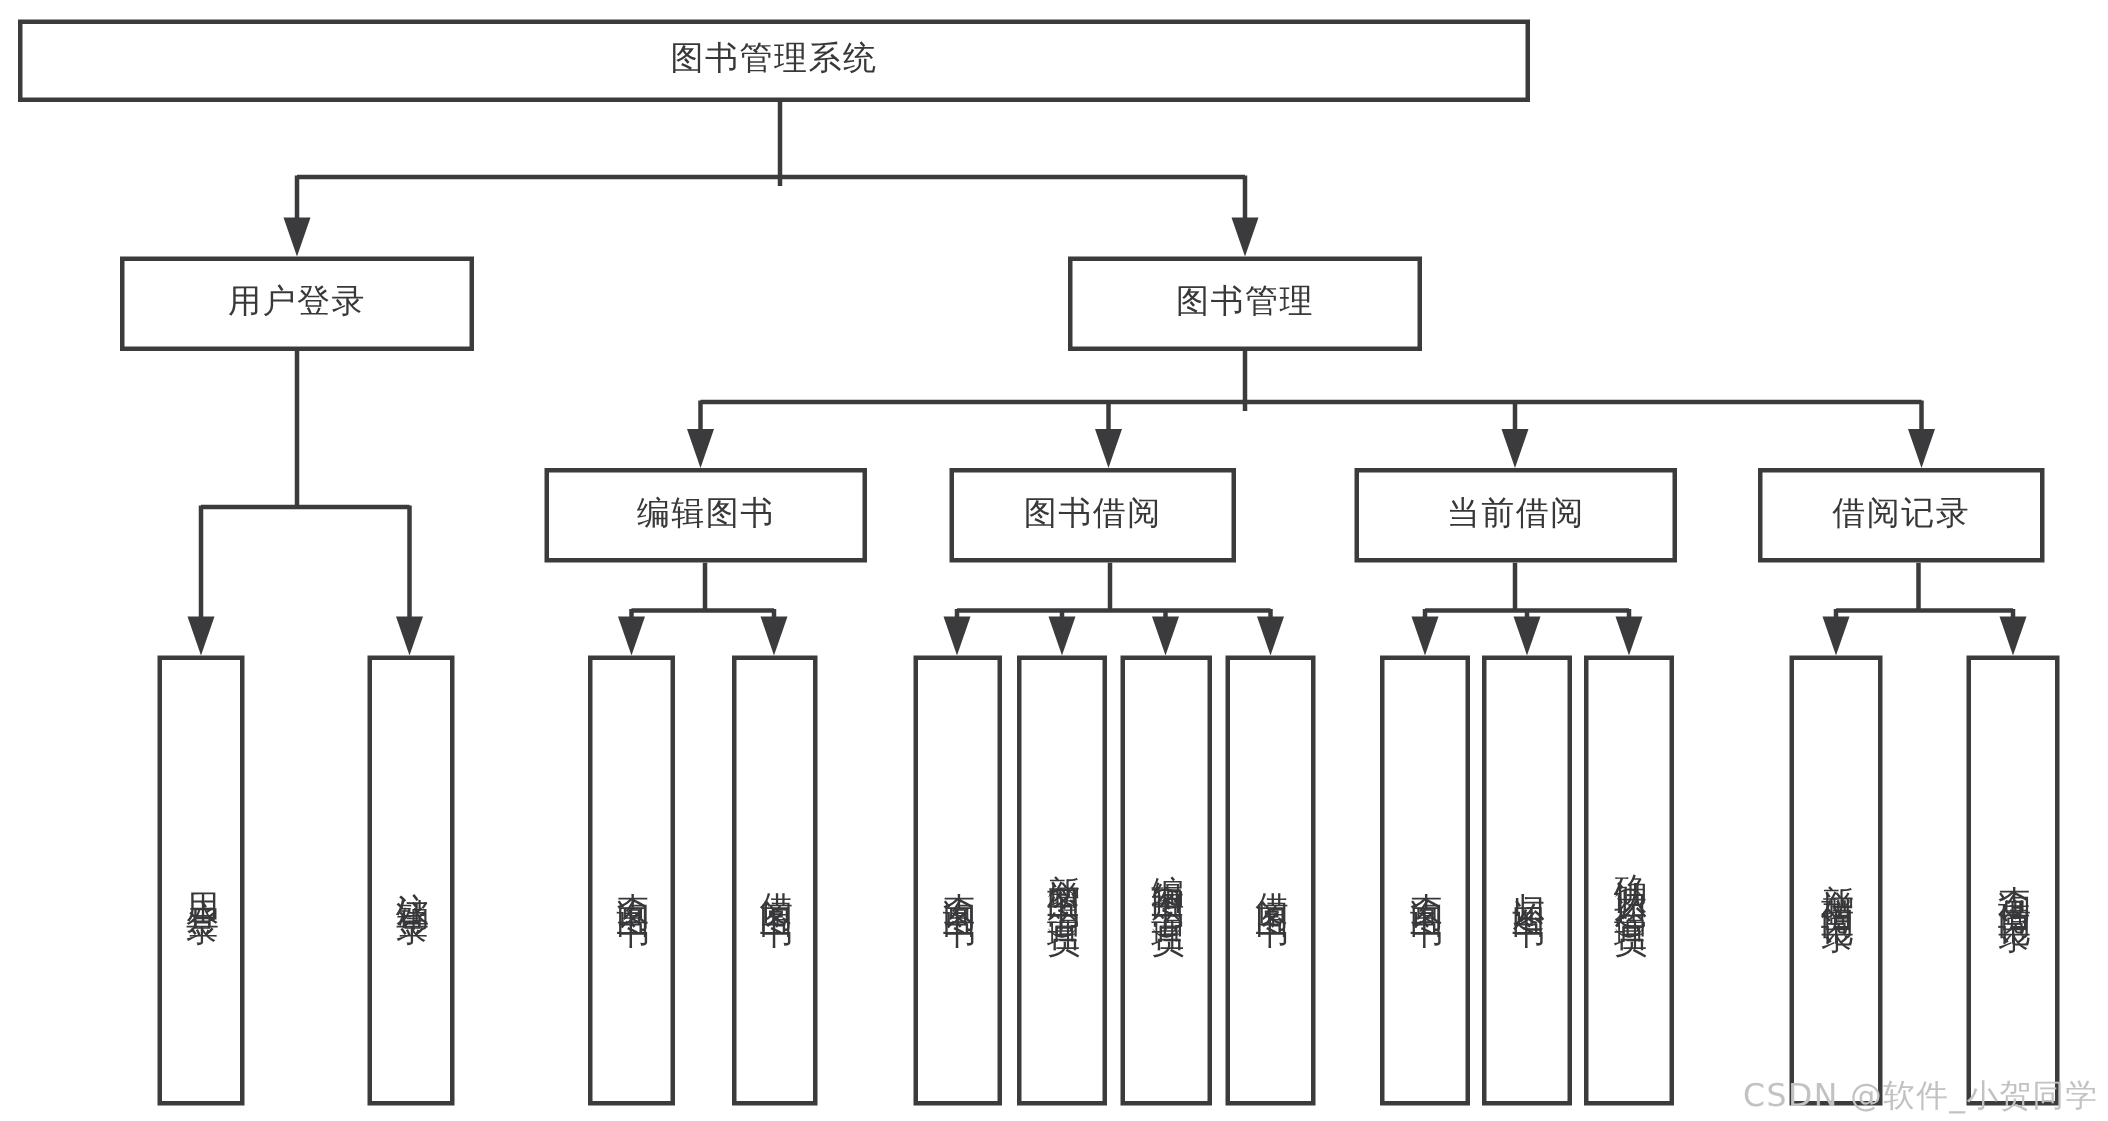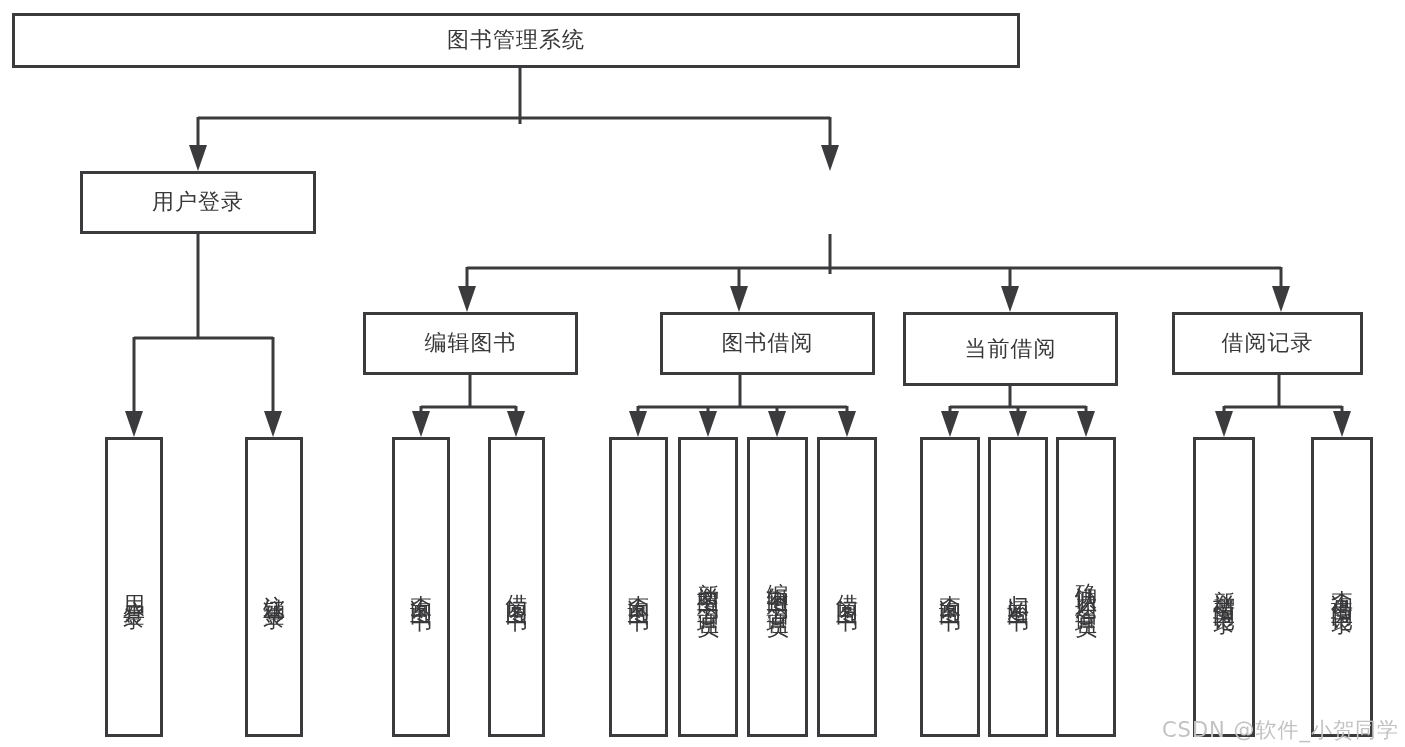--- a/index.html
+++ b/index.html
@@ -123,24 +123,25 @@
       <path d="M1009 411 L1027 411 L1018 437 Z"></path>
       <path d="M1077 411 L1095 411 L1086 437 Z"></path>
       <path d="M1215 411 L1233 411 L1224 437 Z"></path>
       <path d="M1333 411 L1351 411 L1342 437 Z"></path>
     </g>
   </svg>
 
   <div class="node" style="left:12px; top:13px; width:1008px; height:55px">图书管理系统</div>
 
   <div class="node" style="left:80px; top:171px; width:236px; height:63px">用户登录</div>
+  <div class="node" style="left:712px; top:171px; width:236px; height:63px">图书管理</div>
 
   <div class="node" style="left:363px; top:312px; width:215px; height:63px">编辑图书</div>
-  <div class="node" style="left:660px; top:312px; width:215px; height:63px">图书借阅</div>
-  <div class="node" style="left:903px; top:312px; width:215px; height:74px">当前借阅</div>
+  <div class="node" style="left:633px; top:312px; width:191px; height:63px">图书借阅</div>
+  <div class="node" style="left:903px; top:312px; width:215px; height:63px">当前借阅</div>
   <div class="node" style="left:1172px; top:312px; width:191px; height:63px">借阅记录</div>
 
   <div class="node" style="left:105px; top:437px; width:58px; height:300px">
     <span class="vtext">用户登录</span>
   </div>
   <div class="node" style="left:245px; top:437px; width:58px; height:300px">
     <span class="vtext">注销登录</span>
   </div>
 
   <div class="node" style="left:392px; top:437px; width:58px; height:300px">

